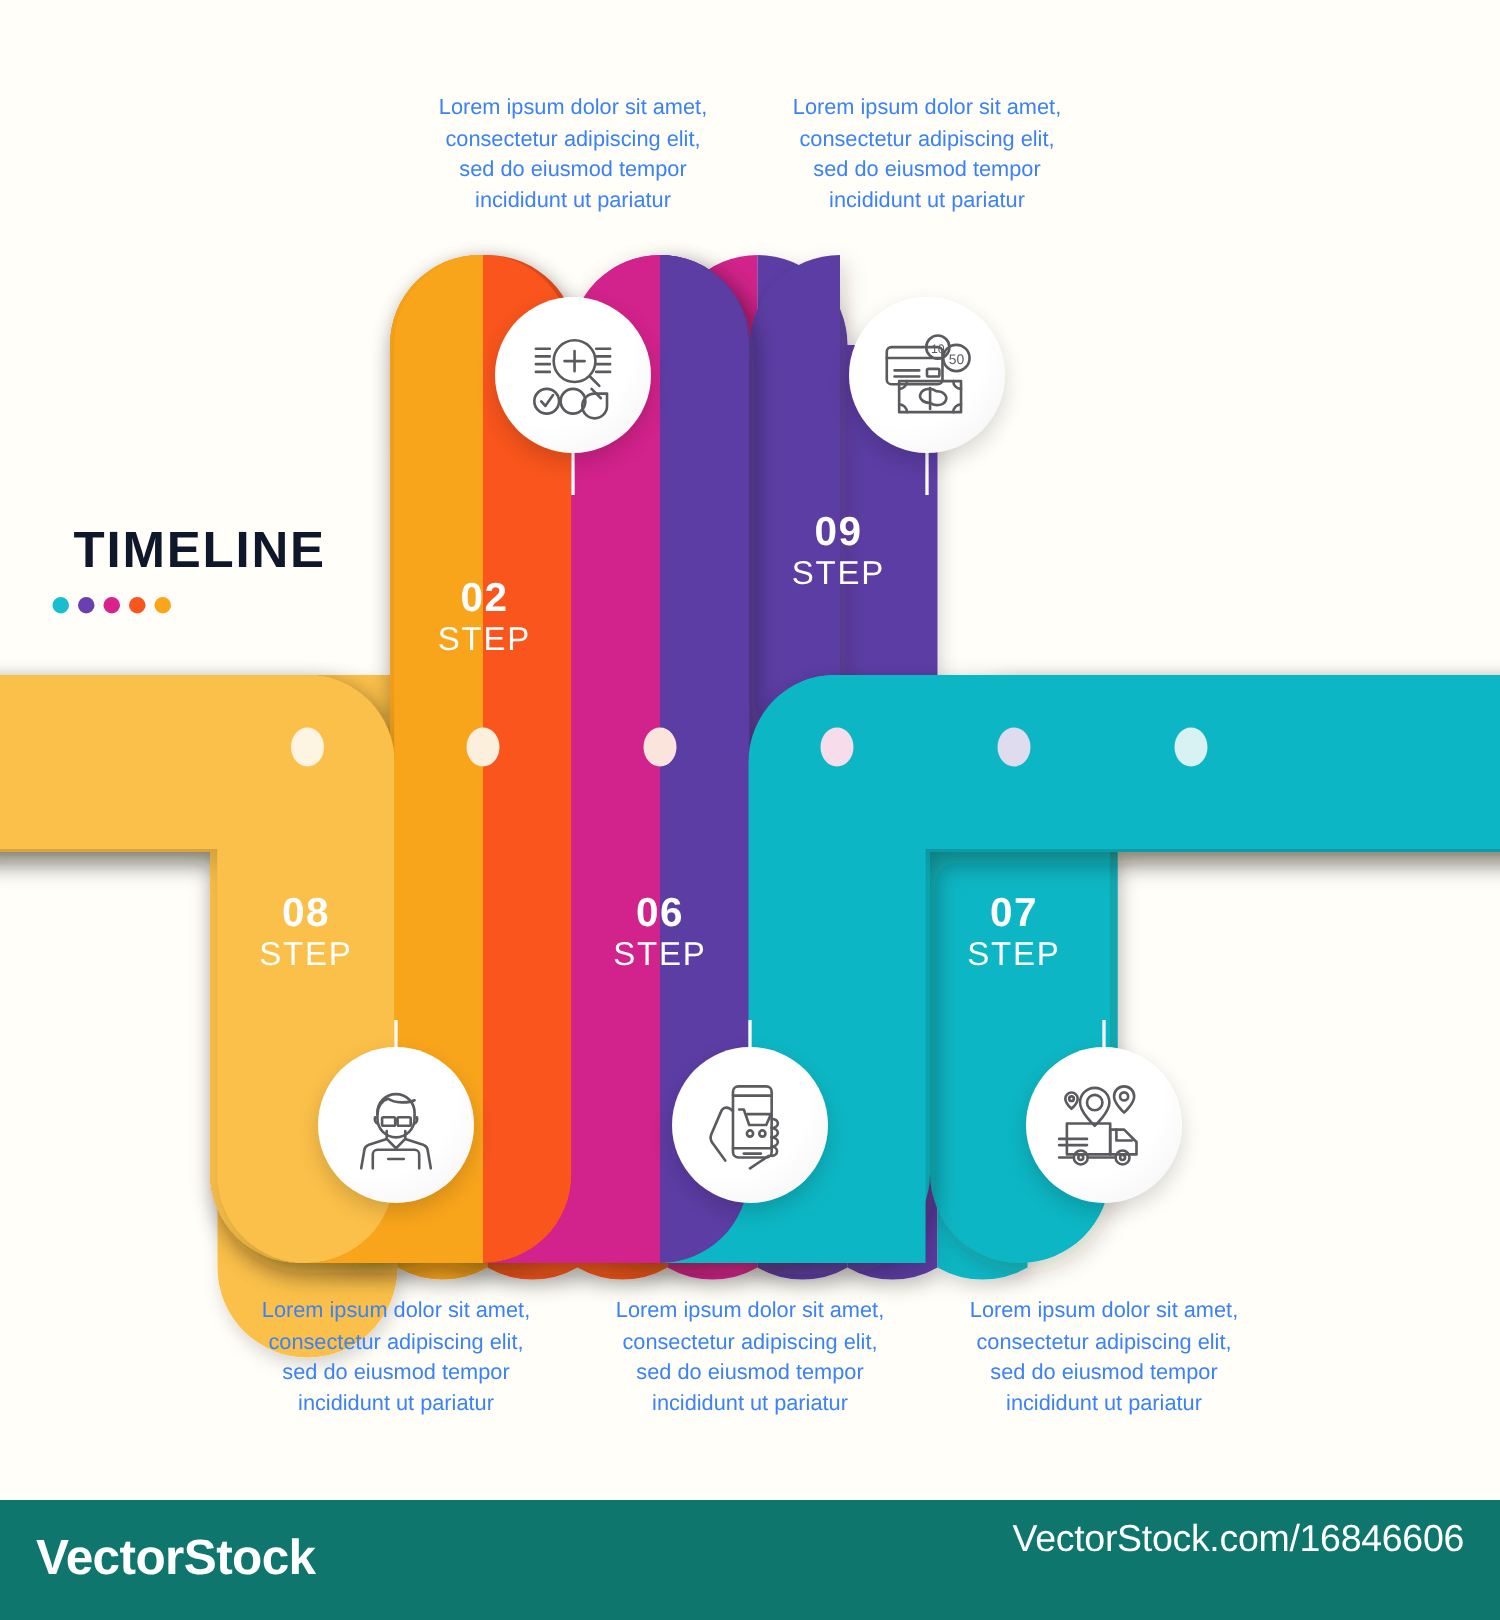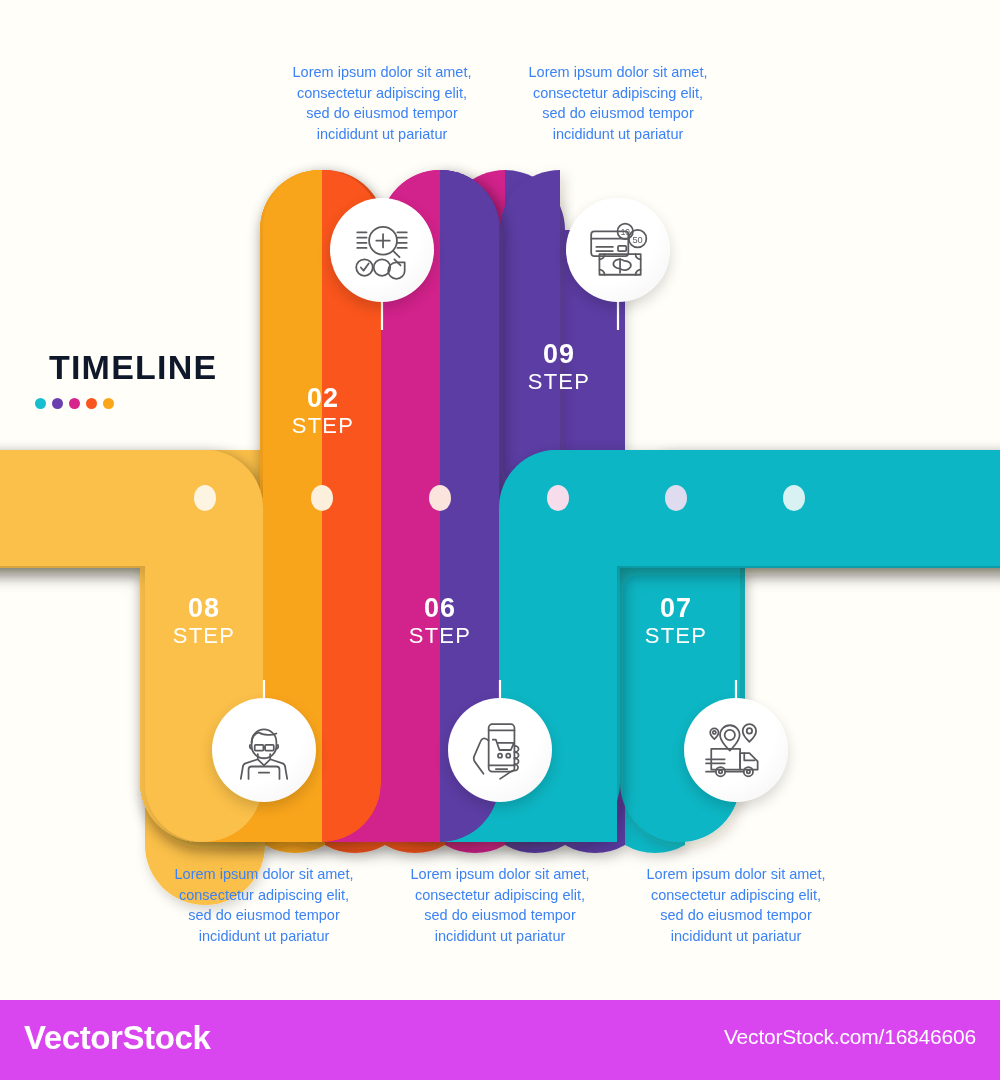--- a/index.html
+++ b/index.html
@@ -47,28 +47,28 @@
     position:absolute;width:104px;height:104px;border-radius:50%;
     background:radial-gradient(circle at 35% 30%, #FFFFFF 0%, #FFFFFF 55%, #F2F2F2 100%);
     box-shadow:0 6px 14px rgba(0,0,0,0.16);
     display:flex;align-items:center;justify-content:center;
   }
   .medallion svg{width:66px;height:66px;display:block;}
   .ic{fill:none;stroke:#5B5B5F;stroke-width:1.7;stroke-linecap:round;stroke-linejoin:round;}
   .ic-f{fill:#5B5B5F;stroke:none;}
 
   
-  .footer{position:absolute;left:0;top:1000px;width:1000px;height:80px;background:#d946ef;}
+  .footer{position:absolute;left:0;top:1000px;width:1000px;height:80px;background:#0f766e;}
   .footer-logo{
     position:absolute;left:24px;top:19px;color:#FFFFFF;
     font-size:33px;font-weight:bold;letter-spacing:-0.4px;
   }
   .footer-url{
-    position:absolute;right:24px;top:25px;color:#FFFFFF;
-    font-size:21px;letter-spacing:-0.2px;
+    position:absolute;right:24px;top:12px;color:#FFFFFF;
+    font-size:25px;letter-spacing:-0.2px;
   }
 </style>
 </head>
 <body>
 
 <div id="stage">
 
   <div class="artboard">
 
     <svg class="ribbon" viewBox="0 0 1000 1000">

